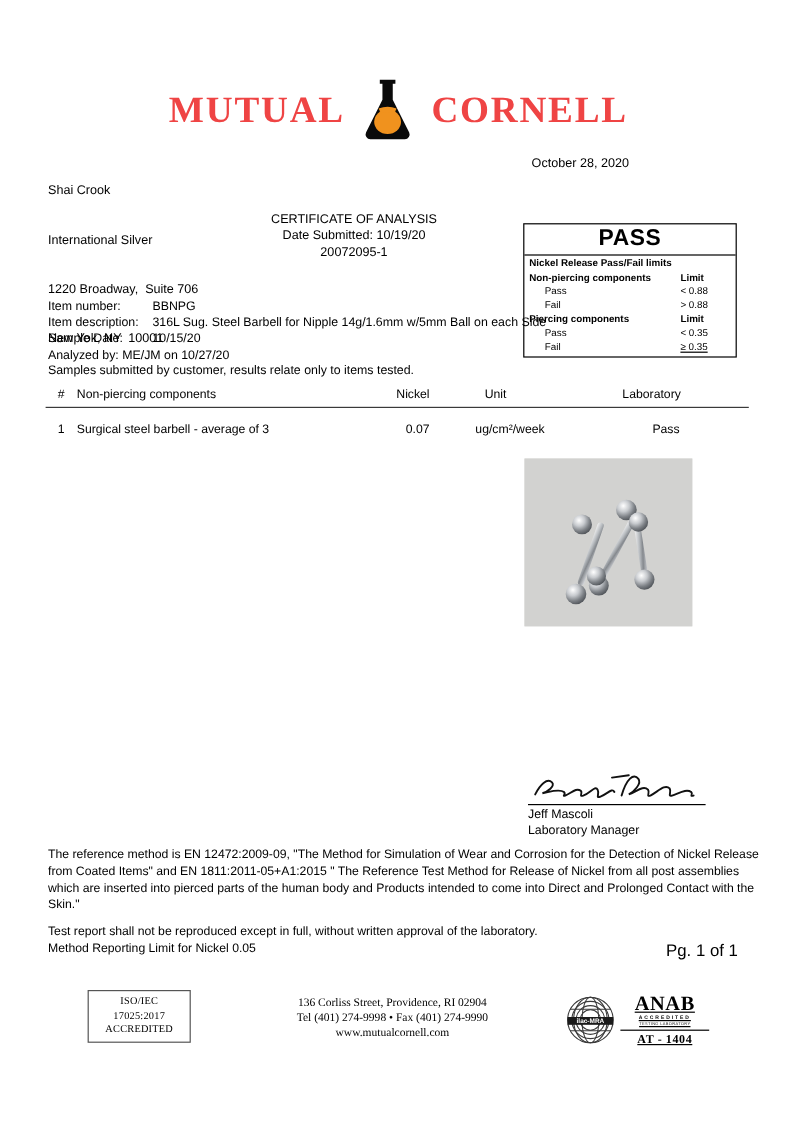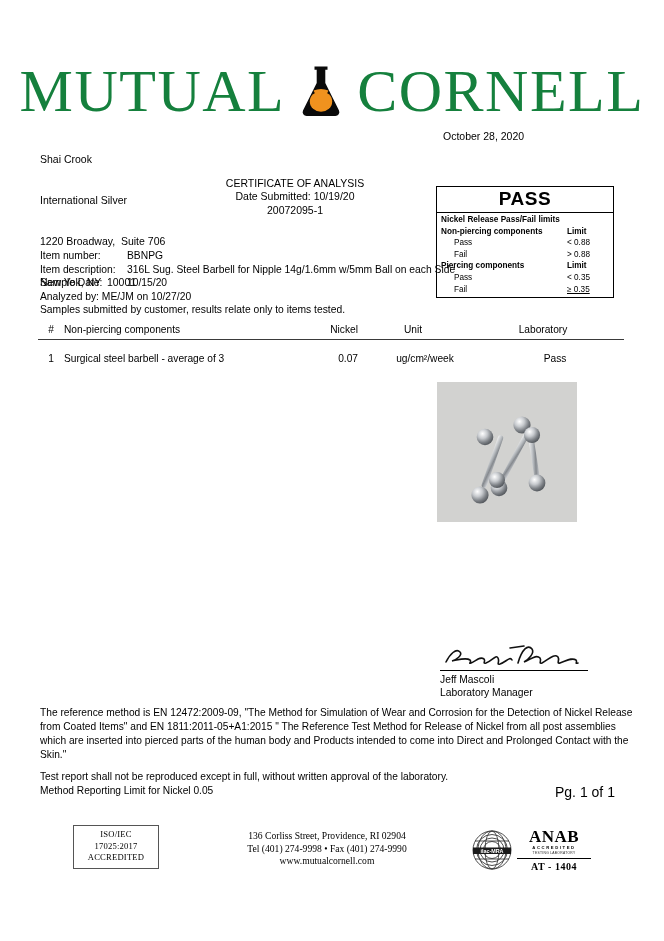--- a/index.html
+++ b/index.html
@@ -26,25 +26,25 @@
     position: absolute;
     left: 0; right: 0;
     top: 62px;
     height: 58px;
     display: flex;
     align-items: center;
     justify-content: center;
   }
   .brand-word {
     font-family: "Liberation Serif", serif;
-    font-weight: normal;
-    font-size: 60px;
+    font-weight: bold;
+    font-size: 31px;
     letter-spacing: 1.5px;
     line-height: 1;
-    color: #15803d;
+    color: #ef4444;
   }
   .brand-word.left { margin-right: 8px; }
   .brand-word.right { margin-left: 8px; }
   .flask {
     width: 56px;
     height: 56px;
     position: relative;
     display: block;
   }
 
@@ -221,21 +221,21 @@
   .anab-wrap {
     position: absolute;
     left: 470px;
     top: 824px;
     width: 122px;
     height: 52px;
     display: flex;
     align-items: center;
   }
   .ilac { width: 44px; height: 44px; position: relative; flex: 0 0 44px; }
-  .anab-right { margin-left: 3px; width: 74px; text-align: center; }
+  .anab-right { margin-left: 3px; width: 74px; text-align: center; text-decoration: underline; }
   .anab-word {
     font-family: "Liberation Serif", serif;
     font-weight: bold;
     font-size: 17px;
     letter-spacing: 0.5px;
     line-height: 17px;
     position: relative;
   }
   .anab-sub {
     font-size: 4.2px;

